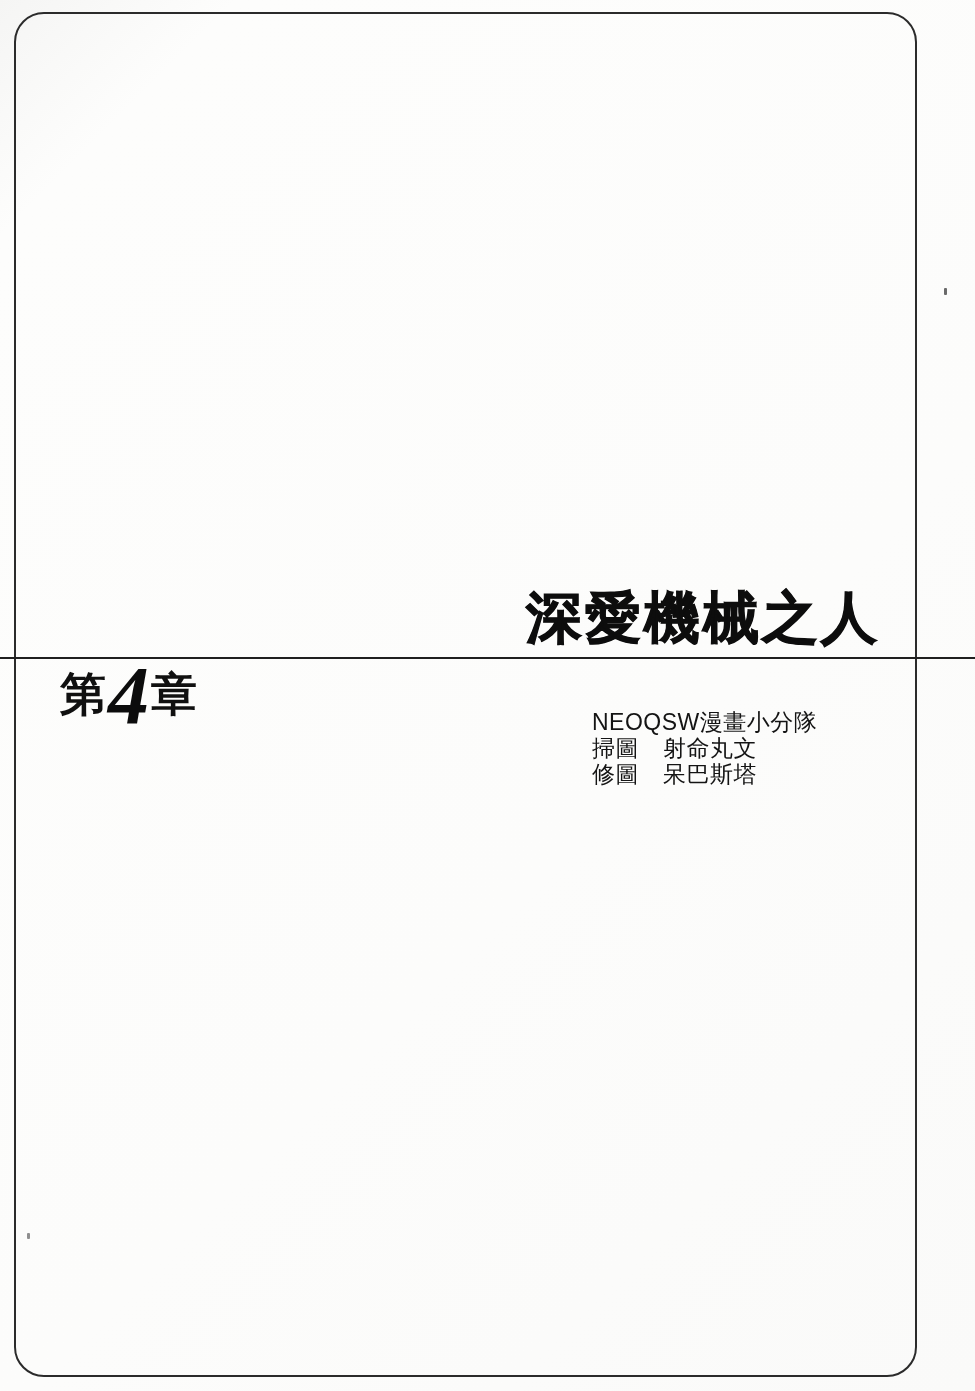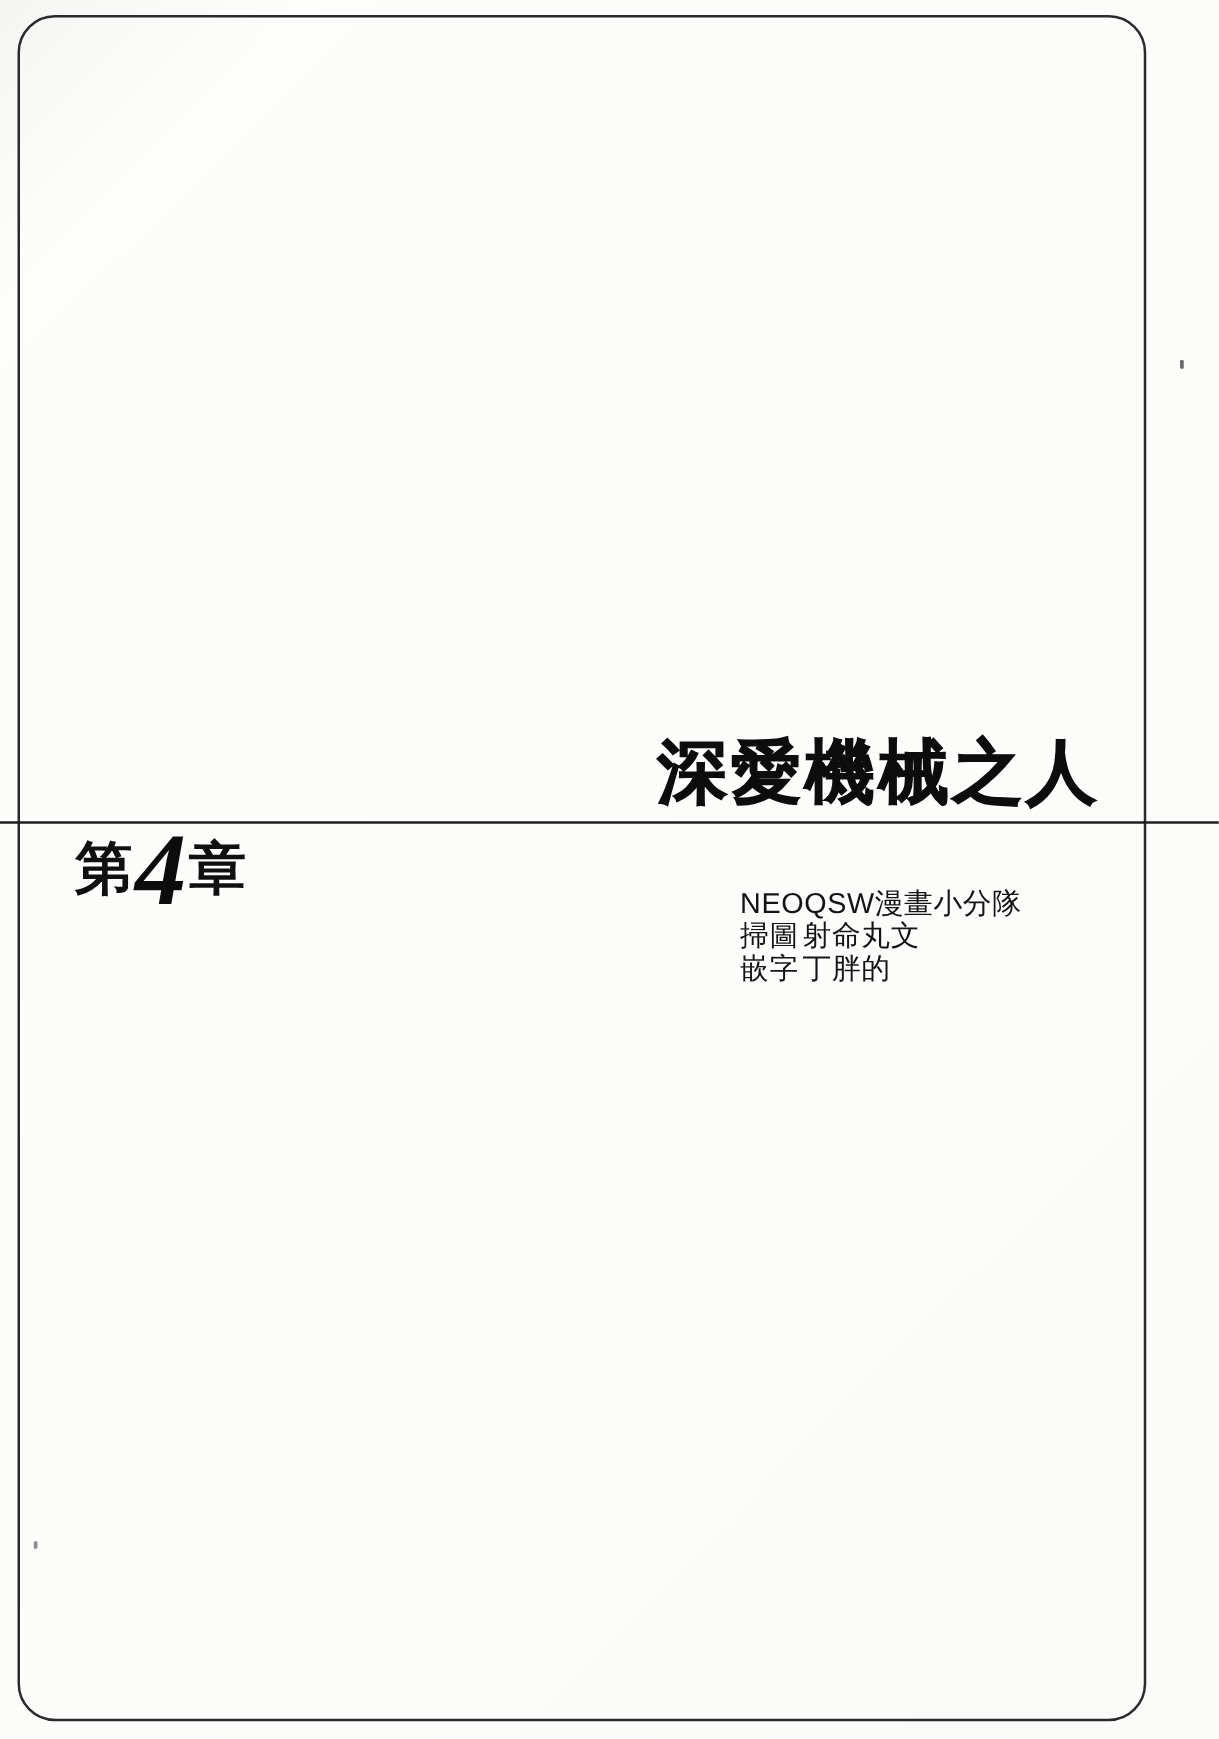--- a/index.html
+++ b/index.html
@@ -87,21 +87,21 @@
     left: 592px;
     top: 709px;
     font-size: 23px;
     line-height: 26px;
     font-weight: 400;
     color: #141414;
     letter-spacing: 0.5px;
     white-space: nowrap;
   }
   .credit-line { display: block; }
-  .credit-name { margin-left: 3px; }
+  .credit-name { margin-left: 24px; }
 
   
   .speck {
     position: absolute;
     background: #6a6a6a;
     border-radius: 1px;
   }
   .speck-right {
     left: 944px;
     top: 288px;
@@ -130,18 +130,18 @@
   <span class="chapter-number">4</span>
   <span class="chapter-suffix">章</span>
 </div>
 
 <div class="credits">
   <span class="credit-line">NEOQSW漫畫小分隊</span>
   <span class="credit-line">
     <span>掃圖</span><span class="credit-name">射命丸文</span>
   </span>
   <span class="credit-line">
-    <span>嵌字</span><span class="credit-name">丁胖的</span>
+    <span>修圖</span><span class="credit-name">呆巴斯塔</span>
   </span>
 </div>
 
 <div class="speck speck-right"></div>
 <div class="speck speck-left"></div>
 
 </body></html>

